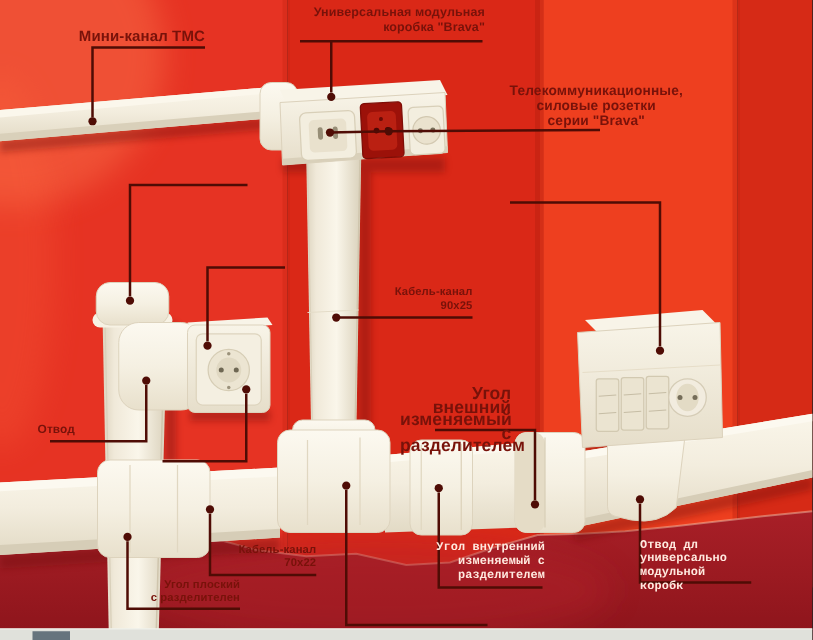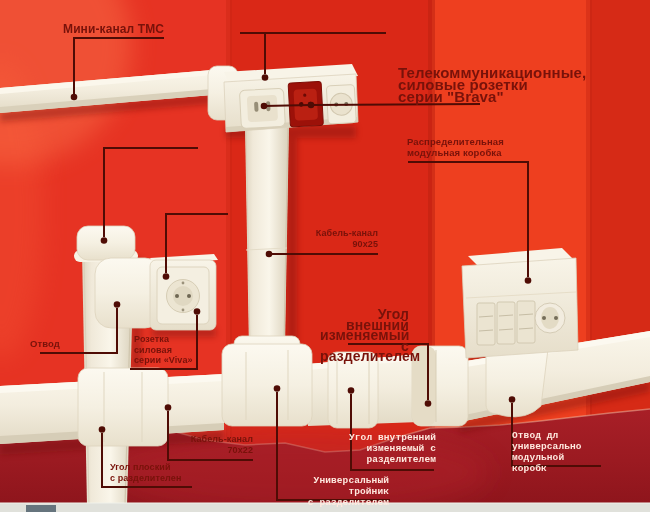--- a/index.html
+++ b/index.html
@@ -267,39 +267,34 @@
           <circle cx="277" cy="388.5" r="3.3" fill="#4f0c05" stroke="none"></circle>
         </g>
     <g>
           <path d="M601,466 H512 V403"></path>
           <circle cx="512" cy="399.5" r="3.3" fill="#4f0c05" stroke="none"></circle>
         </g>
   </g>
 </svg>
 
 <div class="lbl dark" style="left:58px;top:24px;width:106px;text-align:right;font-size:12px;line-height:11px">Мини-канал ТМС</div>
-<div class="lbl dark" style="left:398px;top:67px;width:158px;text-align:left;font-size:15px;line-height:12px">Телекоммуникационные,
+<div class="lbl dark" style="left:238px;top:5px;width:150px;text-align:right;font-size:10px;line-height:12px">Универсальная модульная
+коробка "Brava"</div>
+<div class="lbl dark" style="left:398px;top:67px;width:158px;text-align:center;font-size:11px;line-height:12px">Телекоммуникационные,
 силовые розетки
 серии "Brava"</div>
-<div class="lbl dark" style="left:407px;top:136px;width:122px;text-align:left;font-size:9.5px;line-height:11px">Распределительная
-модульная коробка</div>
 <div class="lbl dark" style="left:288px;top:228px;width:90px;text-align:right;font-size:9px;line-height:10.5px">Кабель-канал
 90х25</div>
 <div class="lbl dark" style="left:320px;top:309px;width:89px;text-align:right;font-size:14px;line-height:10.5px">Угол внешний
 изменяемый с
 разделителем</div>
 <div class="lbl dark" style="left:12px;top:338px;width:48px;text-align:right;font-size:9.5px;line-height:11px">Отвод</div>
-<div class="lbl dark" style="left:134px;top:334px;width:72px;text-align:left;font-size:9px;line-height:10.5px">Розетка
-силовая
-серии «Viva»</div>
 <div class="lbl dark" style="left:163px;top:434px;width:90px;text-align:right;font-size:9px;line-height:10.5px">Кабель-канал
 70х22</div>
-<div class="lbl dark" style="left:110px;top:462px;width:82px;text-align:left;font-size:9px;line-height:10.5px">Угол плоский
+<div class="lbl dark" style="left:110px;top:462px;width:82px;text-align:right;font-size:9px;line-height:10.5px">Угол плоский
 с разделителен</div>
 <div class="lbl light" style="left:348px;top:432px;width:88px;text-align:right;font-size:9.5px;line-height:11px">Угол внутренний
 изменяемый с
 разделителем</div>
-<div class="lbl light" style="left:275px;top:475px;width:114px;text-align:right;font-size:9.5px;line-height:11px">Универсальный тройник
-с разделителем</div>
 <div class="lbl light" style="left:512px;top:430px;width:89px;text-align:left;font-size:9.5px;line-height:11px">Отвод дл
 универсально
 модульной коробк</div>
 </div>
 
 </body></html>

